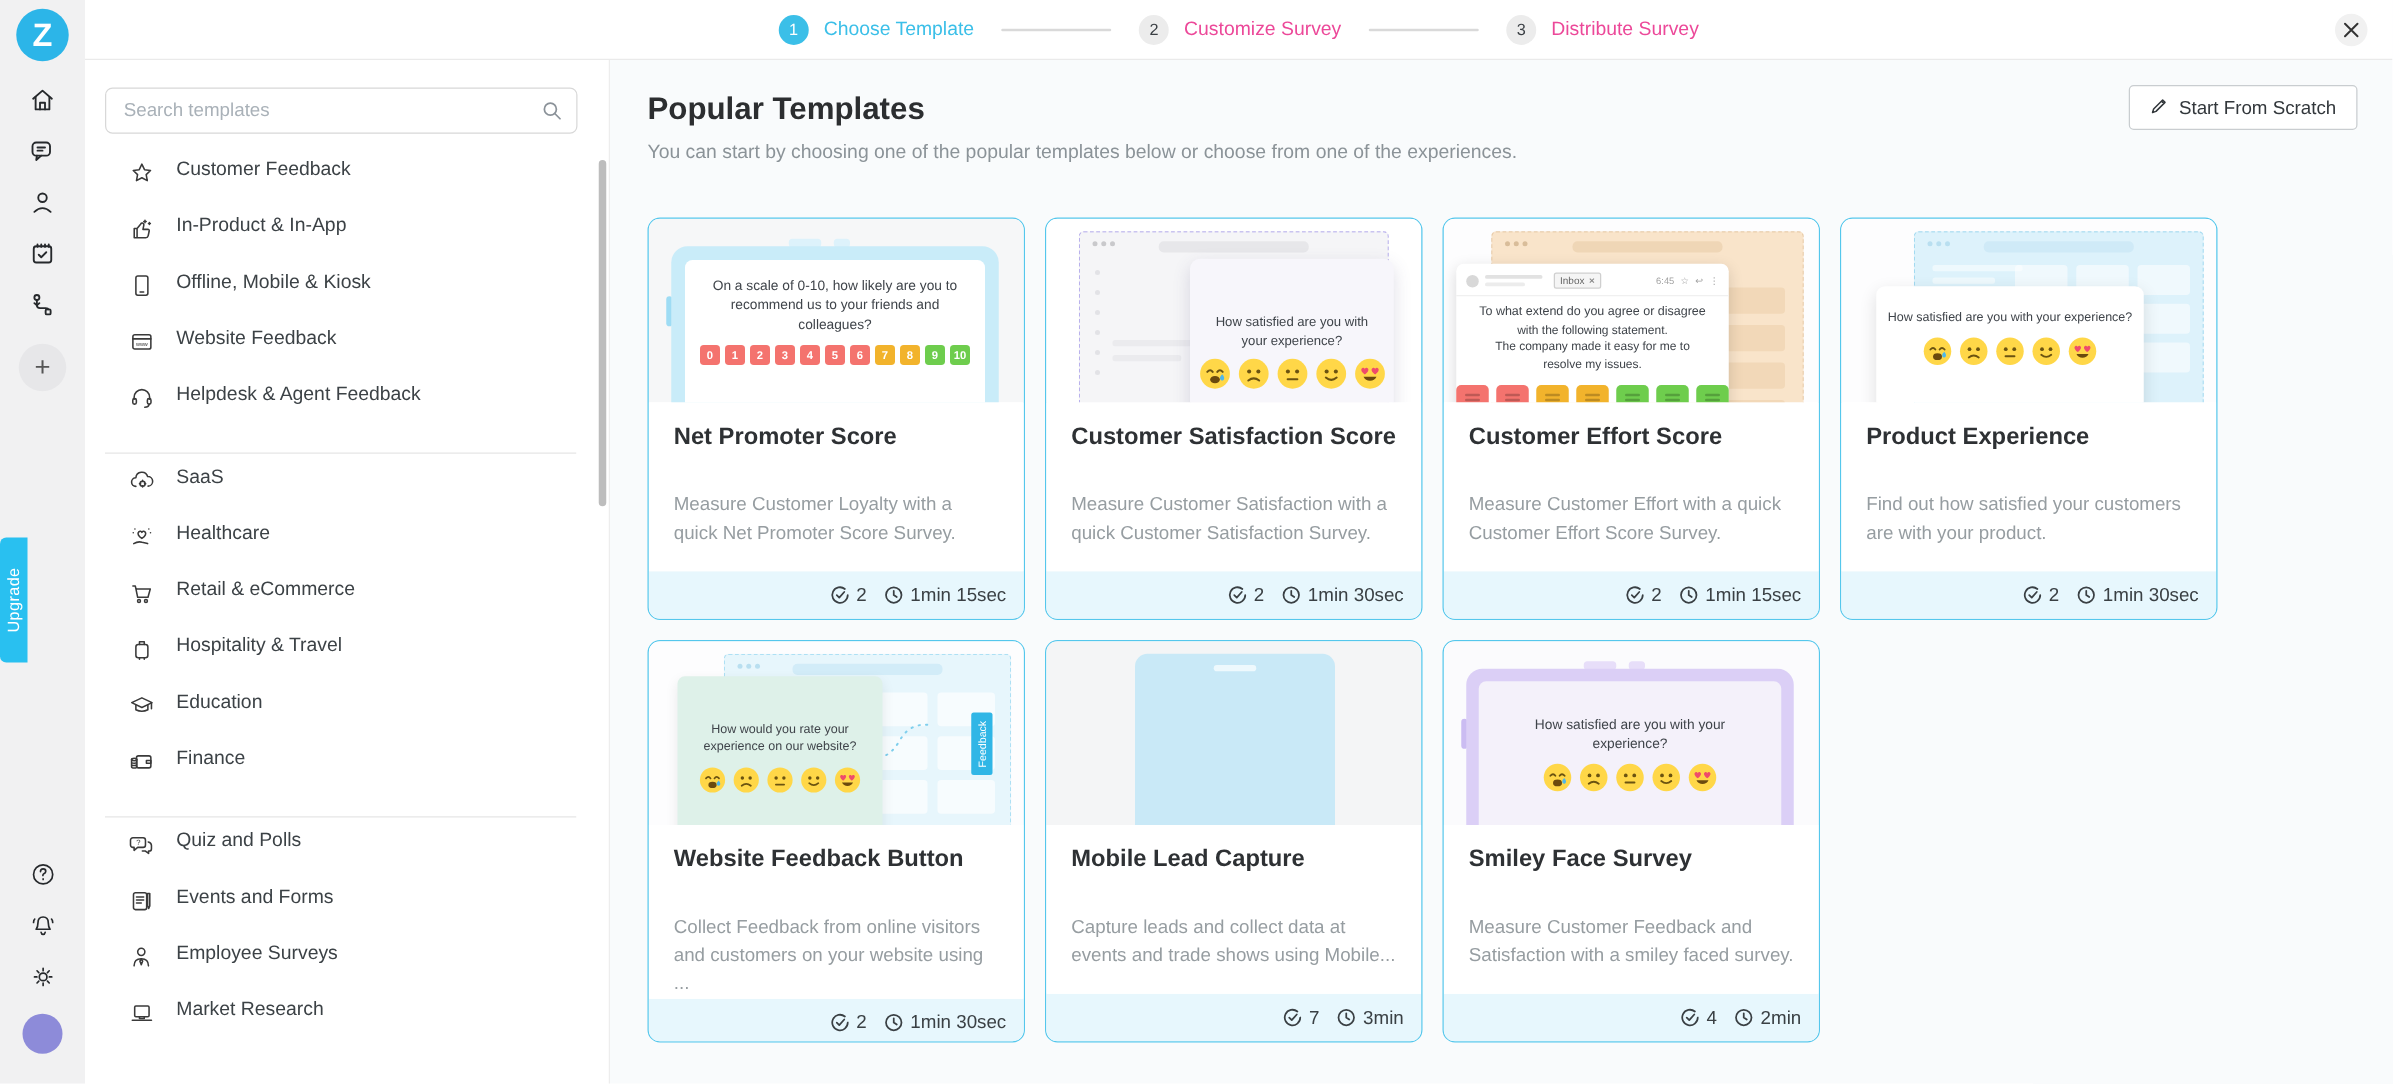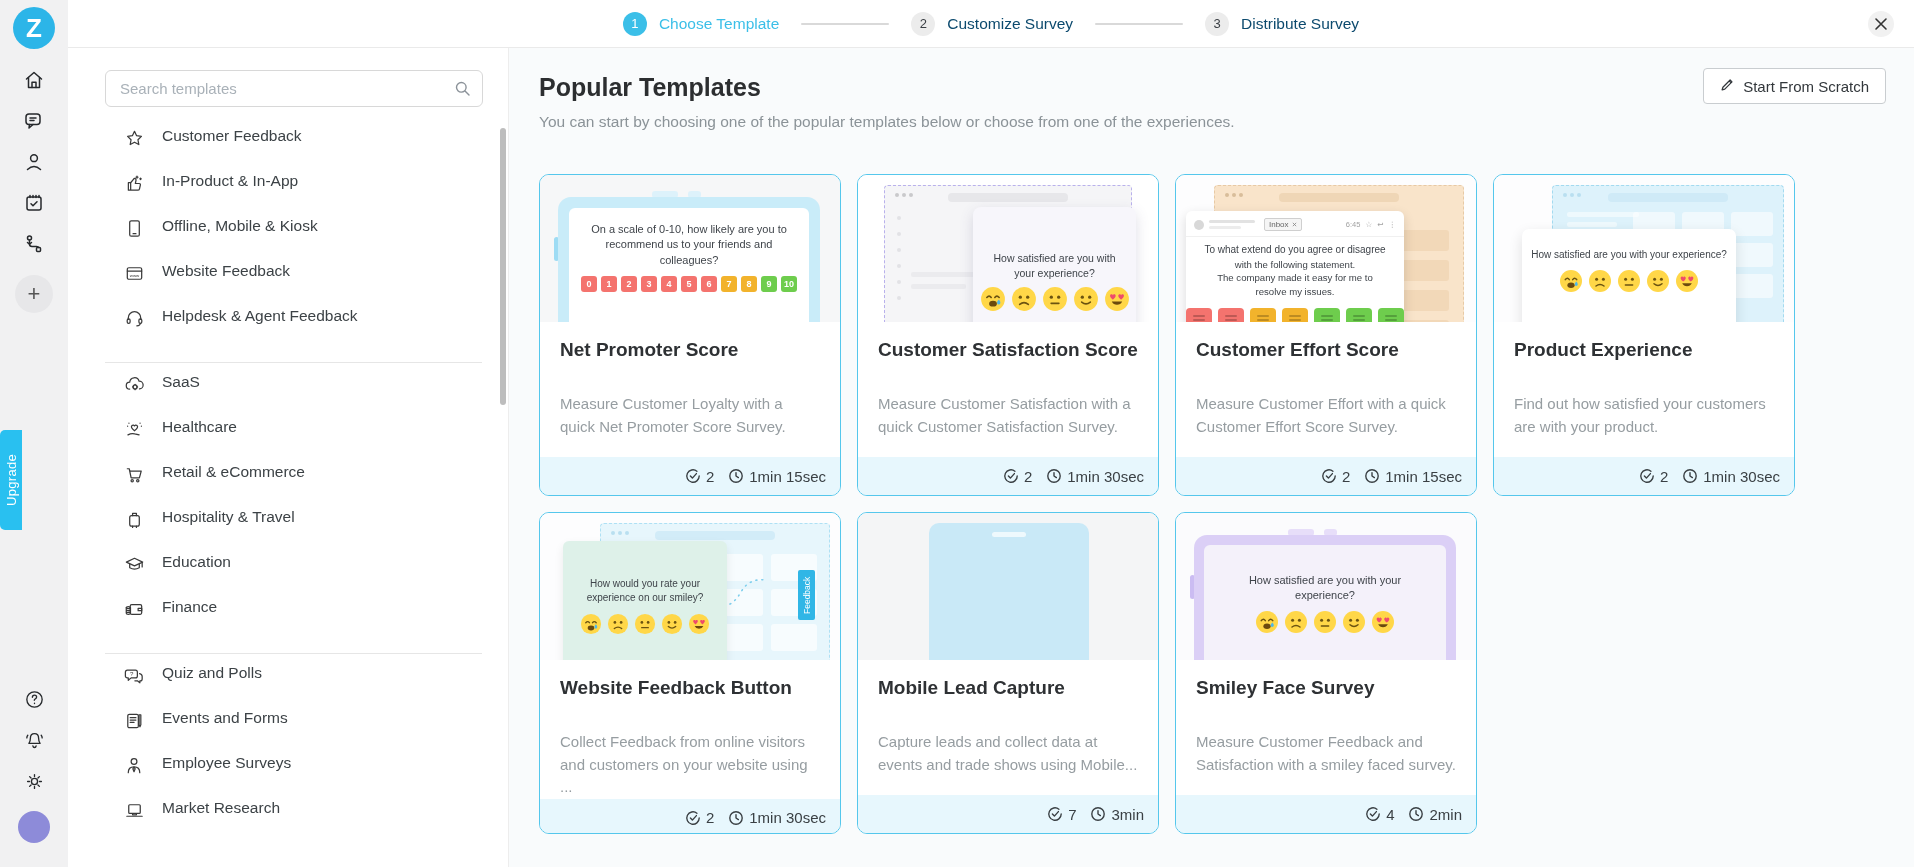--- a/index.html
+++ b/index.html
@@ -22,27 +22,27 @@
     writing-mode:vertical-rl;transform:rotate(180deg);font-size:13px;letter-spacing:.3px;}
 
   
   #right{flex:1;display:flex;flex-direction:column;height:867px;min-width:0;}
   #topbar{height:48px;flex:none;background:#fff;border-bottom:1px solid #eaeaea;display:flex;align-items:center;justify-content:center;position:relative;}
   #steps{display:flex;align-items:center;}
   .step{display:flex;align-items:center;gap:12px;cursor:pointer;}
   .step-badge{width:24px;height:24px;border-radius:50%;background:#ececec;color:#3a3f44;font-size:13px;
     display:flex;align-items:center;justify-content:center;}
   .step.active .step-badge{background:#3bbfe8;color:#fff;}
-  .step-label{font-size:15.5px;color:#0c4a6e;}
+  .step-label{font-size:15.5px;color:#ec4899;}
   .step.active .step-label{color:#3bbfe8;}
   .step-line{width:88px;height:2px;background:#d9d9d9;margin:0 22px;border-radius:1px;}
   #close-btn{position:absolute;right:20px;top:11px;width:26px;height:26px;border:none;border-radius:50%;
     background:#f1f1f1;color:#333;display:flex;align-items:center;justify-content:center;cursor:pointer;padding:0;}
 
-  #body-row{flex:1;display:flex;min-height:0;padding-left:21px;}
+  #body-row{flex:1;display:flex;min-height:0;}
 
   
   #sidebar{width:420px;flex:none;background:#fff;border-right:1px solid #ededed;position:relative;overflow:hidden;}
   .search{position:relative;margin:22px 0 0 16px;width:378px;}
   .search input{width:100%;height:37px;border:1px solid #d8d8d8;border-radius:6px;padding:0 38px 0 14px;
     font-size:15px;color:#444;outline:none;font-family:inherit;}
   .search input::placeholder{color:#a9b1b8;}
   .search .mag{position:absolute;right:12px;top:10px;color:#8b9299;}
   #cat-list{padding:20px 26px 0 16px;}
   .cat-item{display:flex;height:45px;cursor:pointer;color:#3c4246;}
@@ -707,21 +707,21 @@
                       <i style="height:27px;background:rgba(255,255,255,.65);border-radius:3px"></i>
                       <i style="height:27px;background:rgba(255,255,255,.65);border-radius:3px"></i>
                       <i style="height:27px;background:rgba(255,255,255,.65);border-radius:3px"></i>
                       <i style="height:27px;background:rgba(255,255,255,.65);border-radius:3px"></i>
                     </div>
                     <svg width="100" height="62" viewBox="0 0 100 62" style="position:absolute;left:68px;top:32px" fill="none" stroke="#7fcfed" stroke-width="1.6" stroke-dasharray="1 5" stroke-linecap="round">
                       <path d="M4 56 q16 -34 36 -14 q18 18 32 -6 q8 -14 24 -12"></path>
                     </svg>
                   </div>
                   <div style="position:absolute;left:23px;top:28px;width:164px;height:145px;background:#def1e9;border-radius:6px;box-shadow:0 4px 10px rgba(0,0,0,.08);padding-top:36px">
-                    <div class="mk-q" style="font-size:10px;width:82%">How would you rate your experience on our smiley?</div>
+                    <div class="mk-q" style="font-size:10px;width:82%">How would you rate your experience on our website?</div>
                     <div style="margin-top:8px">
                       <div class="emoji-row" style="gap:5px">
                         <span style="display:inline-flex">
                           <svg width="22" height="22" viewBox="0 0 24 24">
                             <circle cx="12" cy="12" r="11" fill="#ffd748"></circle>
                             <path d="M6.3 10.6 Q8.5 8.1 10.3 10.6" fill="none" stroke="#6b5310" stroke-width="1.5" stroke-linecap="round"></path>
                             <path d="M13.7 10.6 Q15.5 8.1 17.7 10.6" fill="none" stroke="#6b5310" stroke-width="1.5" stroke-linecap="round"></path>
                             <ellipse cx="12" cy="16.3" rx="3.6" ry="2.7" fill="#6b4a0e"></ellipse>
                             <path d="M17.4 12.4 q2.3 2.7 0.9 4.2 q-1.6 1.2 -2.5 -0.7 q-0.6 -1.7 1.6 -3.5 Z" fill="#4fb7e8"></path>
                           </svg>

